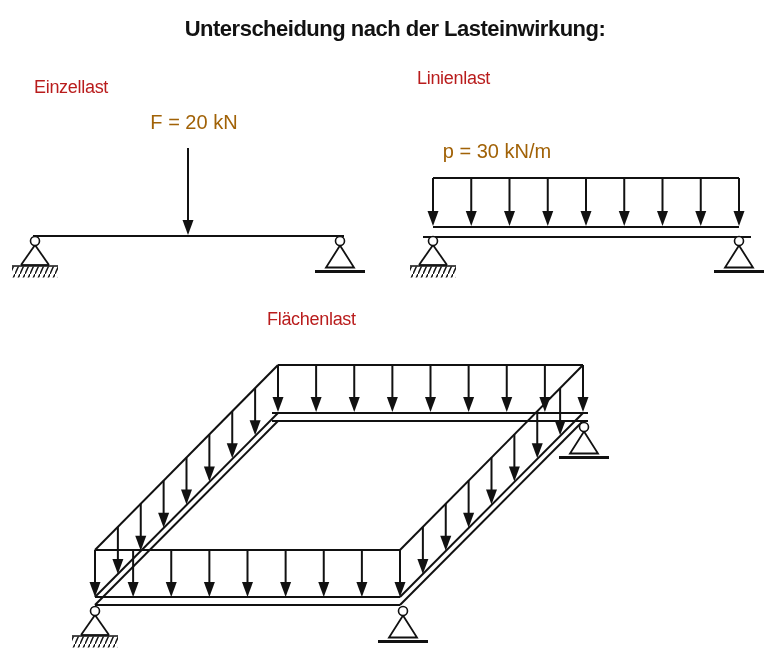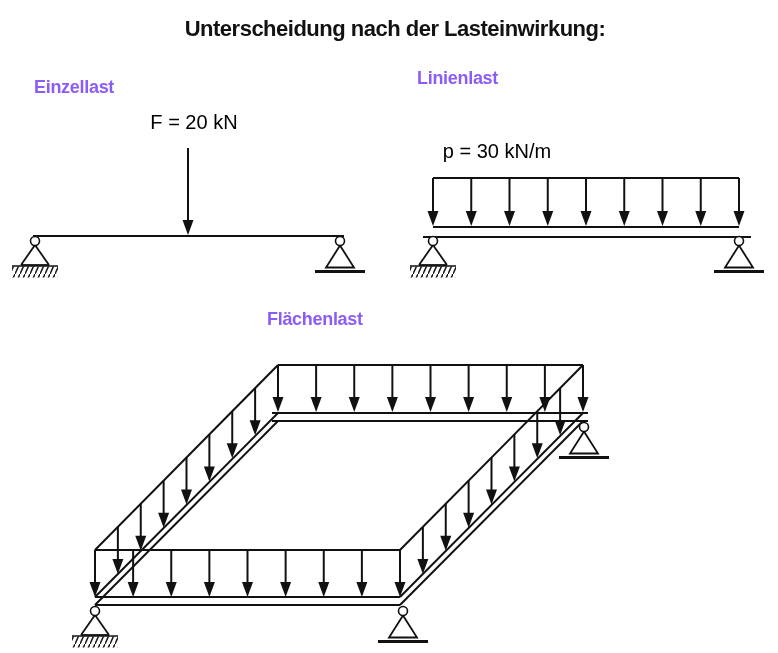--- a/index.html
+++ b/index.html
@@ -13,30 +13,30 @@
   }
   .title{
     position:absolute;top:16px;left:0;right:28px;
     text-align:center;
     font-size:22px;font-weight:bold;letter-spacing:-0.5px;
     color:#121212;
     margin-left:40px;
   }
   .sec-label{
     position:absolute;
-    font-size:18px;font-weight:bold;letter-spacing:-0.3px;
-    color:#8b5cf6;white-space:nowrap;
+    font-size:18px;font-weight:normal;letter-spacing:-0.3px;
+    color:#b91c1c;white-space:nowrap;
   }
   .lbl-einzellast{left:34px;top:77px;}
   .lbl-linienlast{left:417px;top:68px;}
   .lbl-flaechenlast{left:267px;top:309px;}
   .load-value{
     position:absolute;width:160px;text-align:center;
     font-size:20px;font-weight:normal;
-    color:#000000;white-space:nowrap;
+    color:#a16207;white-space:nowrap;
   }
   .val-einzellast{left:114px;top:111px;}
   .val-linienlast{left:417px;top:140px;}
   .val-flaechenlast{left:239px;top:482px;}
   svg{position:absolute;left:0;top:0;}
 </style>
 </head>
 <body>
 
 <div id="page">

